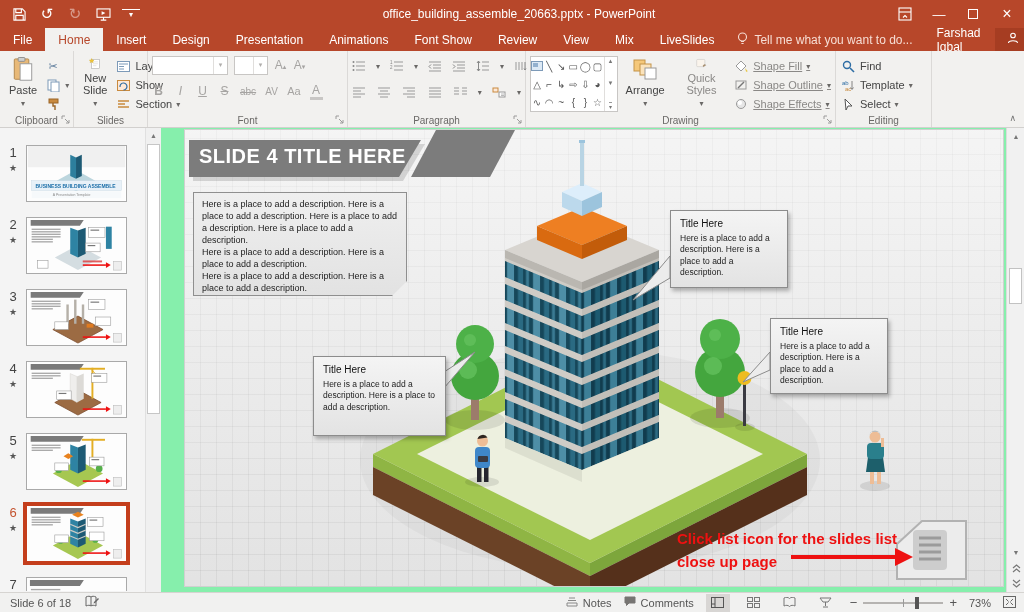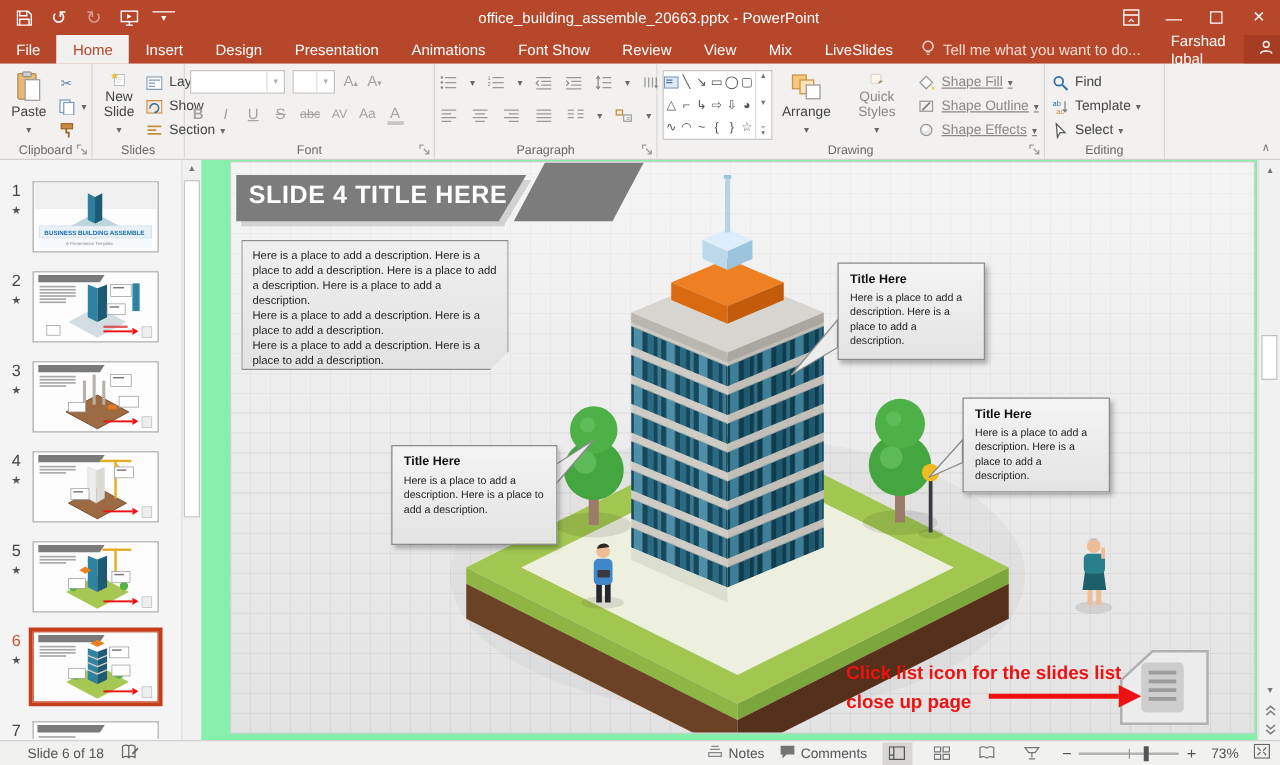--- a/index.html
+++ b/index.html
@@ -68,31 +68,31 @@
       linear-gradient(rgba(255,255,255,.45), rgba(0,0,0,.04)),
       repeating-linear-gradient(0deg, transparent 0 15px, rgba(0,0,0,.05) 15px 16px),
       repeating-linear-gradient(90deg, transparent 0 15px, rgba(0,0,0,.05) 15px 16px);
     box-shadow:0 0 0 1px #d0d0d0; }
   .artsvg { position:absolute; left:0; top:0; width:818px; height:456px; }
   .slide-title { position:absolute; left:14px; top:15px; width:260px; font-size:20px; font-weight:bold; color:#fff; letter-spacing:.5px; white-space:nowrap; }
   .descbox { position:absolute; left:8px; top:62px; width:214px; height:104px; background:linear-gradient(#efefef,#e2e2e2); border:1px solid #8f8f8f;
     clip-path:polygon(0 0,100% 0,100% calc(100% - 15px),calc(100% - 15px) 100%,0 100%);
     padding:6px 8px; font-size:9px; line-height:1.33; color:#222; white-space:pre-line; }
   .callout { position:absolute; background:linear-gradient(#f4f4f4,#e3e3e3); border:1px solid #8c8c8c; box-shadow:2px 3px 4px rgba(0,0,0,.28); padding:7px 9px; }
-  .callout .ctitle { font-size:10px; font-weight:bold; color:#111; margin-bottom:4px; }
+  .callout .ctitle { font-size:10px; font-weight:normal; color:#111; margin-bottom:4px; }
   .callout .cbody { font-size:8.5px; line-height:1.35; color:#222; }
   .annotation { position:absolute; left:492px; top:398px; font-size:15px; font-weight:bold; color:#ee1111; line-height:1.5; white-space:pre-line; }
 
   .vscroll { width:18px; background:#f1f1f1; border-left:1px solid #dcdcdc; position:relative; }
   .vs-btn { position:absolute; left:1px; width:16px; height:15px; display:flex; align-items:center; justify-content:center; font-size:7px; color:#777; }
   .vs-thumb { position:absolute; left:2px; top:140px; width:13px; height:36px; background:#fff; border:1px solid #c2c2c2; }
 
   
   .statusbar { position:absolute; left:0; top:592px; width:1024px; height:20px; background:#f1f1f0; border-top:1px solid #d6d4d1; display:flex; align-items:center; font-size:11px; color:#555; }
-  .sb-left { display:flex; align-items:center; gap:14px; padding-left:22px; flex:1; }
+  .sb-left { display:flex; align-items:center; gap:14px; padding-left:10px; flex:1; }
   .sb-right { display:flex; align-items:center; gap:12px; padding-right:8px; }
   .sb-item { display:flex; align-items:center; gap:5px; }
   .viewbtn { width:24px; height:18px; display:flex; align-items:center; justify-content:center; }
   .viewbtn.active { background:#d8d6d4; }
   .zoomslider { display:flex; align-items:center; gap:6px; }
   .ztrack { position:relative; width:80px; height:2px; background:#b5b3b1; }
   .zthumb { position:absolute; left:52px; top:-5px; width:4px; height:12px; background:#555; }
   .ztick { position:absolute; left:40px; top:-3px; width:1px; height:8px; background:#999; }
 </style>
 </head>

